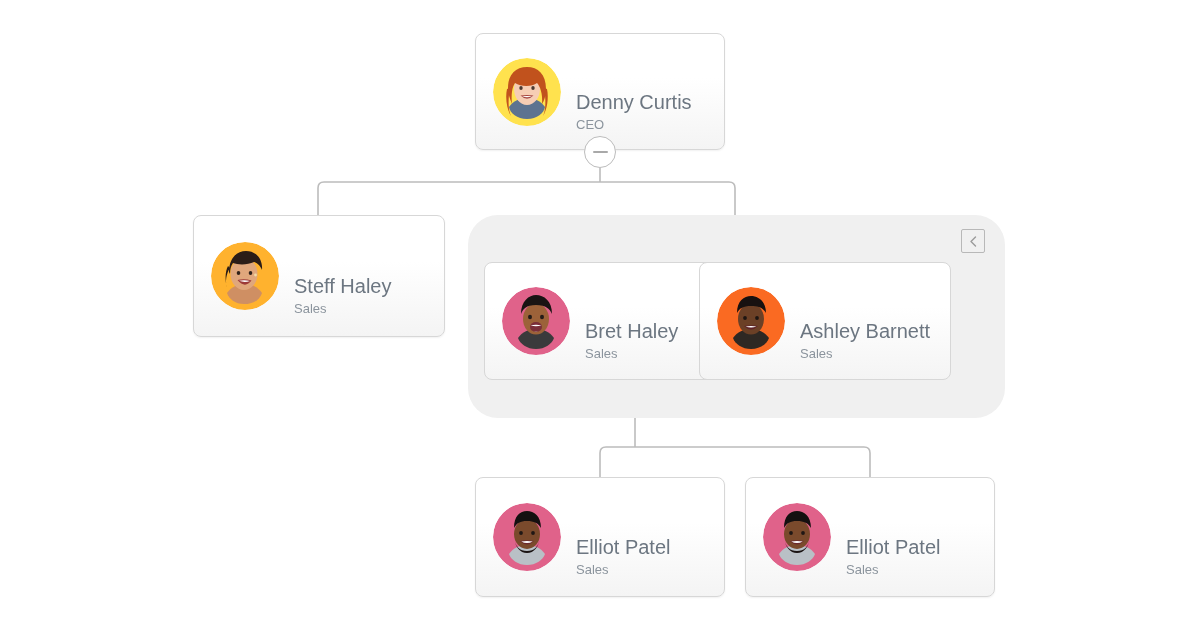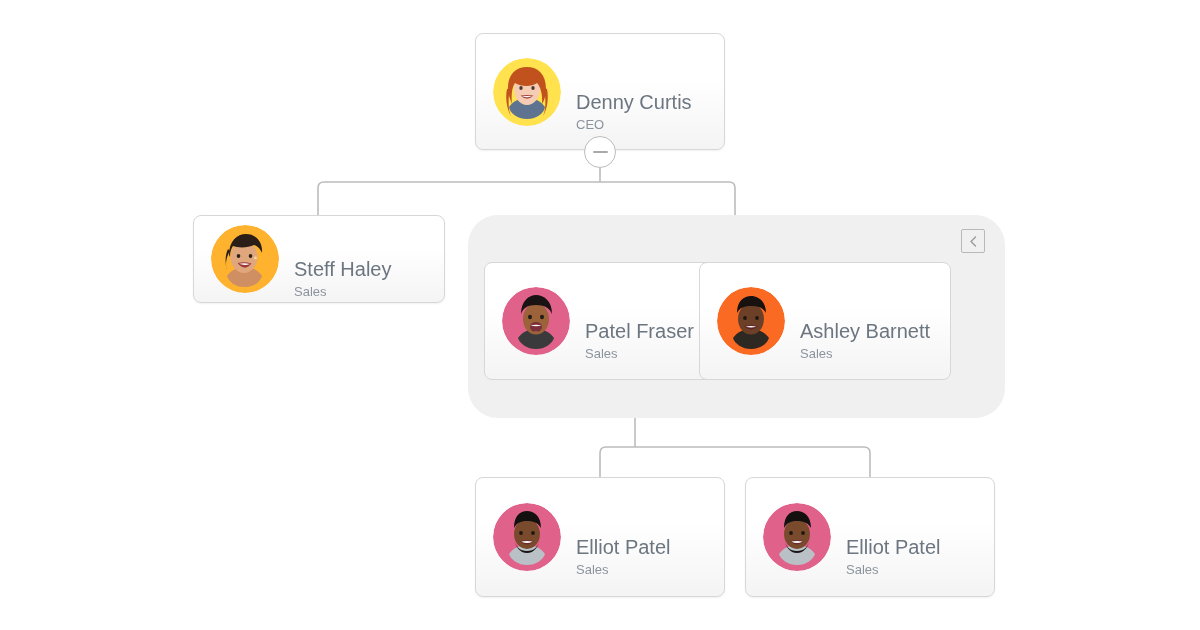--- a/index.html
+++ b/index.html
@@ -172,21 +172,21 @@
     <div class="person-text" style="margin-left:15px;">
       <span class="person-name">Denny Curtis</span>
       <span class="person-role">CEO</span>
     </div>
   </div>
 
   <div class="toggle-node" style="left:584px; top:136px;">
     <div class="minus"></div>
   </div>
 
-  <div class="card" style="left:193px; top:215px; width:252px; height:88px;border-radius:8px;">
+  <div class="card" style="left:193px; top:215px; width:252px; height:122px;border-radius:8px;">
     <div class="avatar" style="width:68px; height:68px; margin-left:17px;">
       <svg viewBox="0 0 68 68">
         <circle cx="34" cy="34" r="34" fill="#FFB22E"></circle>
         <g>
           <path d="M33 62 C24 62 18 57 16 51 C20 45 27 42 34 42 C41 42 47 45 51 51 C49 58 42 62 33 62 Z" fill="#cf8f63"></path>
           <ellipse cx="33" cy="32" rx="13.5" ry="16" fill="#e0a77c"></ellipse>
           <path d="M18 30 C18 16 26 9 35 9 C45 9 52 17 51 28 C50 25 47 21 43 20 C37 23 27 23 22 21 C20 24 19 27 19 32 Z" fill="#2b1d17"></path>
           <path d="M19 26 C15 32 14 40 16 46 C14 38 14 30 17 24 Z" fill="#2b1d17"></path>
           <ellipse cx="27.5" cy="31" rx="1.8" ry="2.1" fill="#30221b"></ellipse>
           <ellipse cx="39.5" cy="31" rx="1.8" ry="2.1" fill="#30221b"></ellipse>
@@ -220,21 +220,21 @@
           <path d="M19 27 C19 14 27 8 34 8 C42 8 50 14 50 27 C48 22 44 18 34 18 C24 18 21 22 19 27 Z" fill="#191413"></path>
           <ellipse cx="28" cy="30" rx="2" ry="2.3" fill="#241c18"></ellipse>
           <ellipse cx="40" cy="30" rx="2" ry="2.3" fill="#241c18"></ellipse>
           <ellipse cx="34" cy="40" rx="6" ry="5" fill="#7a2f39"></ellipse>
           <path d="M28.5 38.5 Q34 37 39.5 38.5 Q34 40 28.5 38.5 Z" fill="#ffffff"></path>
           <path d="M29.5 43.5 Q34 45 38.5 43.5 Q34 44.6 29.5 43.5 Z" fill="#ffffff"></path>
         </g>
       </svg>
     </div>
     <div class="person-text" style="margin-left:15px;">
-      <span class="person-name">Patel Fraser</span>
+      <span class="person-name">Bret Haley</span>
       <span class="person-role">Sales</span>
     </div>
   </div>
 
   <div class="card flat" style="left:699px; top:262px; width:252px; height:118px;">
     <div class="avatar" style="width:68px; height:68px; margin-left:17px;">
       <svg viewBox="0 0 68 68">
         <circle cx="34" cy="34" r="34" fill="#FA6A22"></circle>
         <g>
           <path d="M34 62 C25 62 18 57 16 51 C20 45 27 42 34 42 C41 42 48 45 52 51 C50 57 43 62 34 62 Z" fill="#2e2823"></path>

